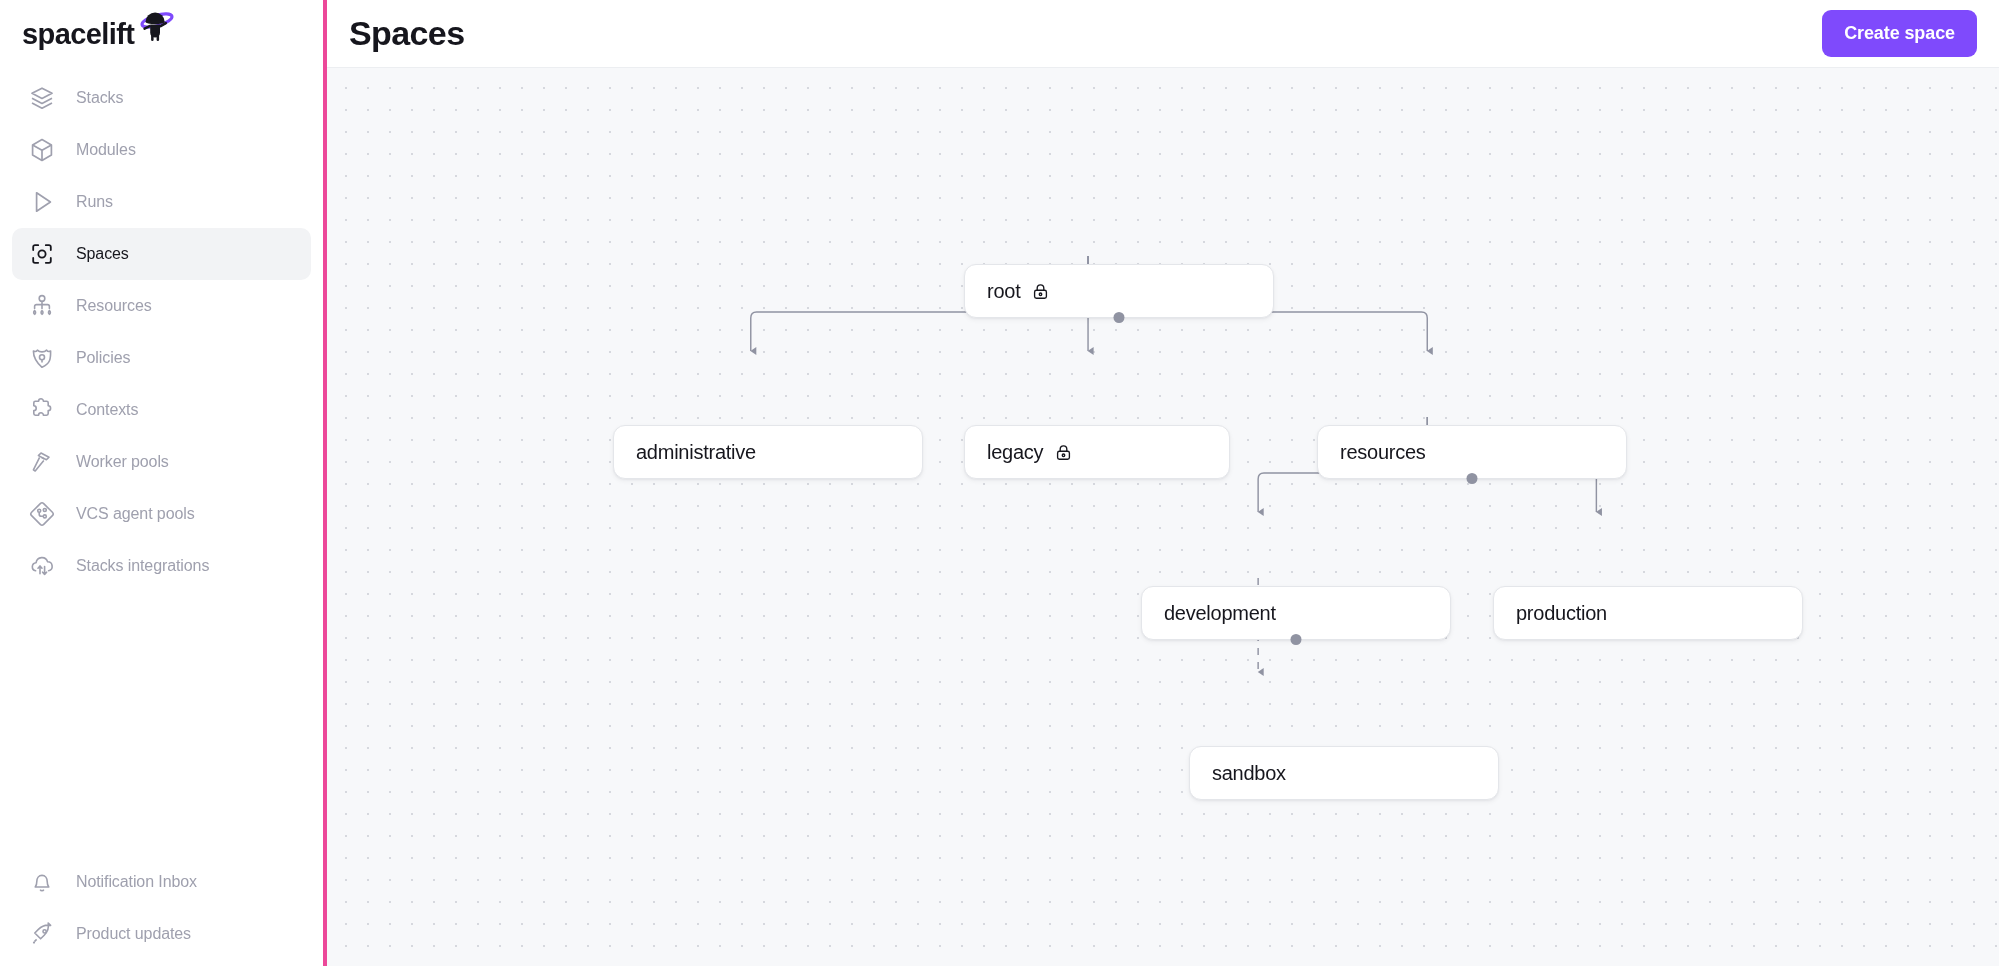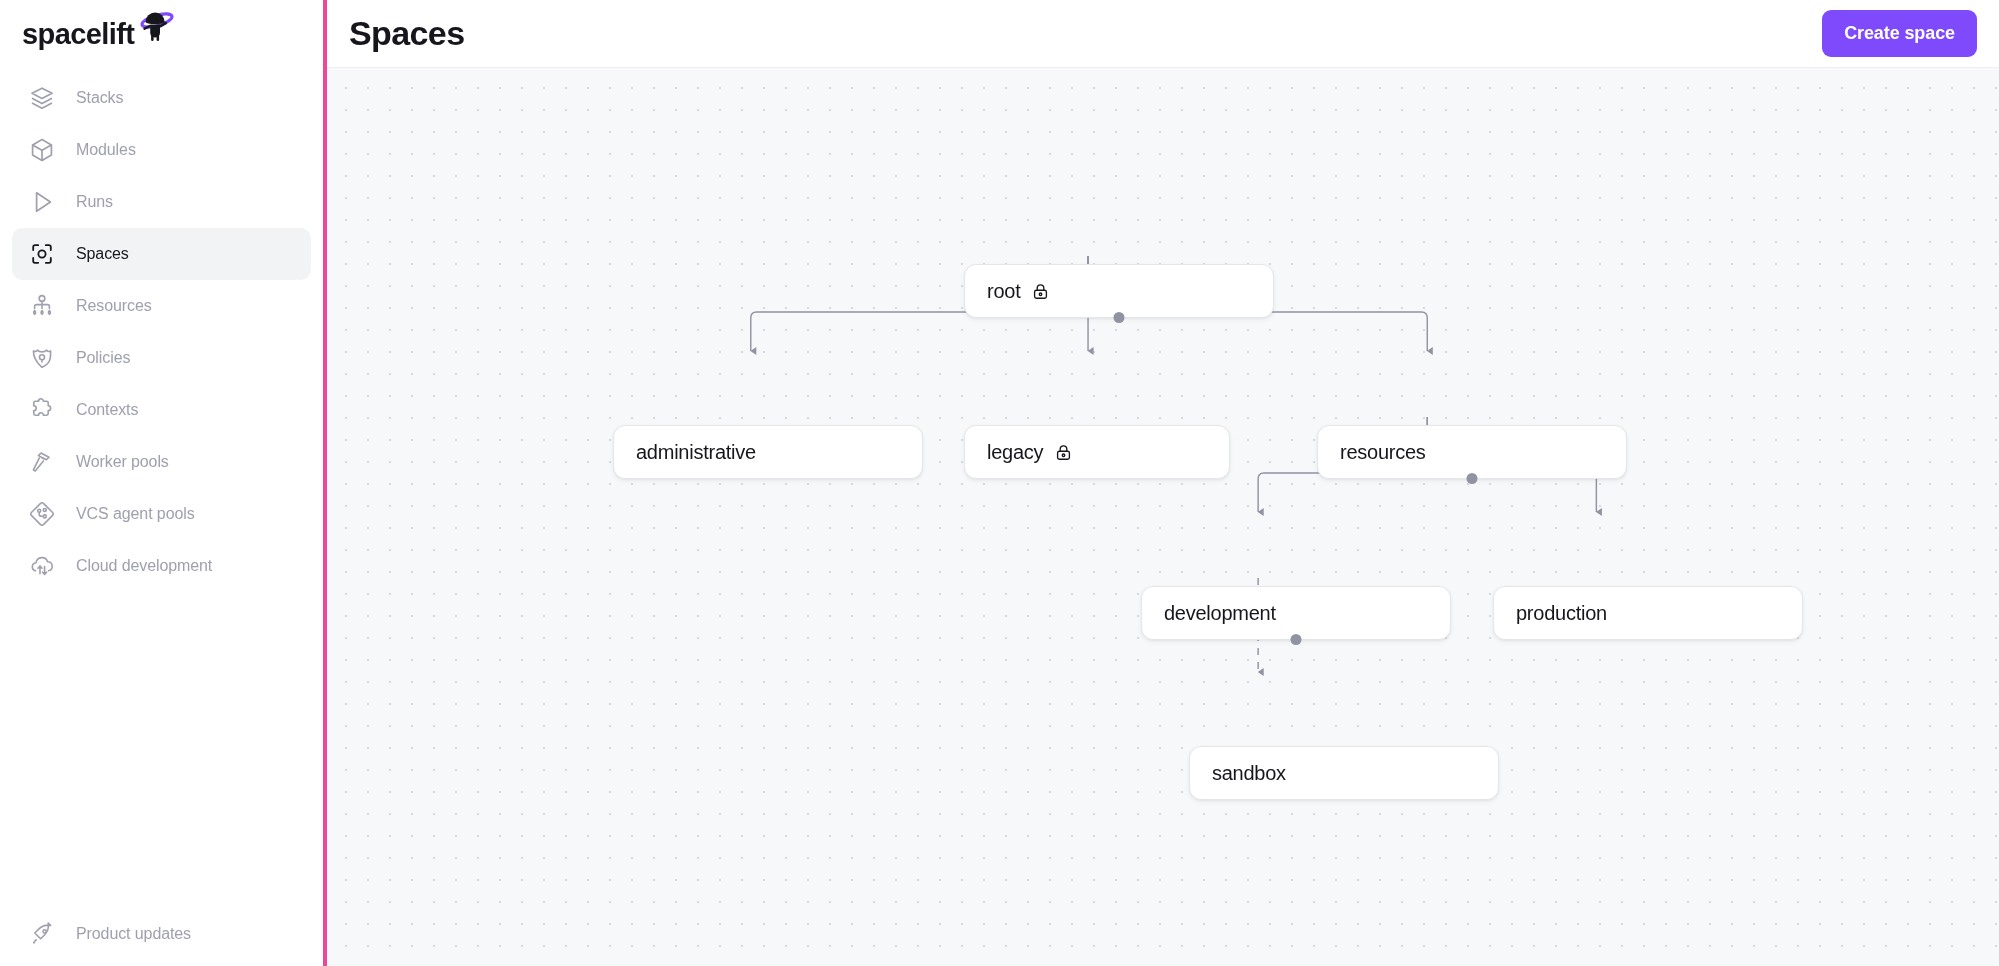--- a/index.html
+++ b/index.html
@@ -220,25 +220,34 @@
       </div>
 
       <div class="nav-item">
         <span class="nav-icon">
           <svg viewBox="0 0 28 28" fill="none" stroke="currentColor" stroke-width="1.6" stroke-linecap="round" stroke-linejoin="round">
             <path d="M7.6 18.8 a4.1 4.1 0 0 1 .5 -8.1 5.9 5.9 0 0 1 11.5 -.9 4.5 4.5 0 0 1 1.0 8.9"></path>
             <path d="M12.0 14.0 l0 7.8 M12.0 14.0 l-2.0 2.2 M12.0 14.0 l2.0 2.2"></path>
             <path d="M16.6 22.4 l0 -7.8 M16.6 22.4 l-2.0 -2.2 M16.6 22.4 l2.0 -2.2"></path>
           </svg>
         </span>
-        <span class="label">Cloud development</span>
+        <span class="label">Stacks integrations</span>
       </div>
     </nav>
 
     <div class="nav-bottom">
+      <div class="nav-item">
+        <span class="nav-icon">
+          <svg viewBox="0 0 28 28" fill="none" stroke="currentColor" stroke-width="1.6" stroke-linejoin="round">
+            <path d="M7.2 19.0 c1.3 -1.4 1.6 -3.0 1.6 -5.4 0 -3.4 1.9 -6.2 5.2 -6.2 3.3 0 5.2 2.8 5.2 6.2 0 2.4 .3 4.0 1.6 5.4 Z"></path>
+            <path d="M12.2 21.6 a2.0 2.0 0 0 0 3.6 0"></path>
+          </svg>
+        </span>
+        <span class="label">Notification Inbox</span>
+      </div>
       <div class="nav-item">
         <span class="nav-icon">
           <svg viewBox="0 0 28 28" fill="none" stroke="currentColor" stroke-width="1.6" stroke-linejoin="round">
             <path d="M22.6 5.4 c-4.6 -.9 -9.0 .8 -12.2 4.0 l-3.6 3.6 5.8 5.8 3.6 -3.6 c3.2 -3.2 4.9 -7.6 4.0 -12.2 Z"></path>
             <circle cx="16.6" cy="11.4" r="1.6"></circle>
             <path d="M8.6 19.4 l-2.2 2.2"></path>
             <circle cx="6.0" cy="22.6" r="1.1" fill="currentColor" stroke="none"></circle>
           </svg>
         </span>
         <span class="label">Product updates</span>

